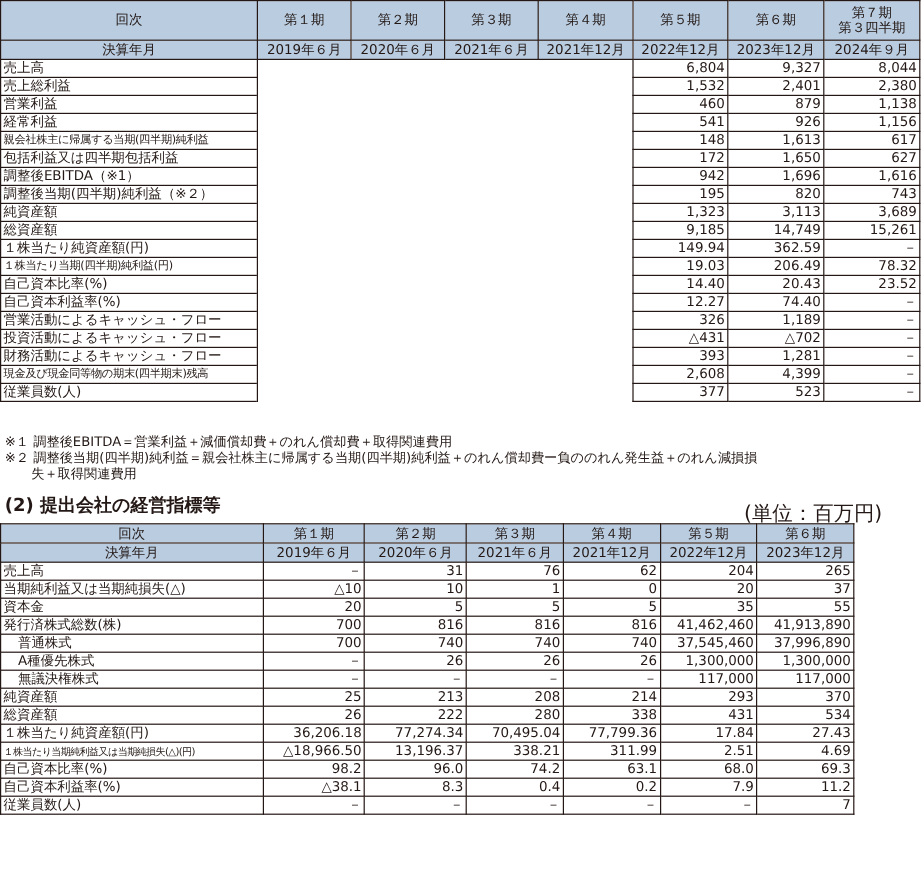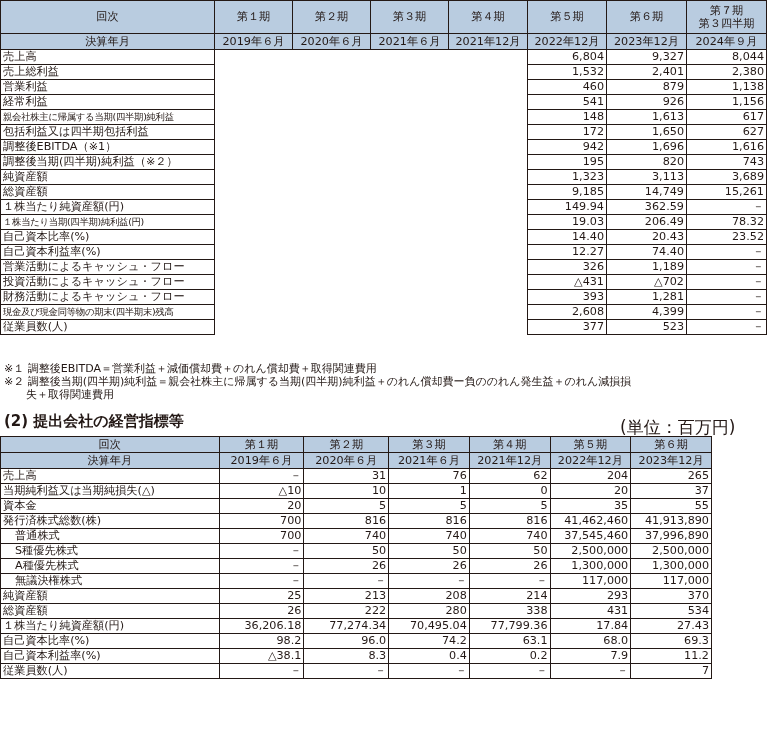--- a/index.html
+++ b/index.html
@@ -278,29 +278,20 @@
       <tr>
         <td class="lbl indent">普通株式</td>
         <td class="num">700</td>
         <td class="num">740</td>
         <td class="num">740</td>
         <td class="num">740</td>
         <td class="num">37,545,460</td>
         <td class="num">37,996,890</td>
       </tr>
       <tr>
-        <td class="lbl indent">S種優先株式</td>
-        <td class="num">－</td>
-        <td class="num">50</td>
-        <td class="num">50</td>
-        <td class="num">50</td>
-        <td class="num">2,500,000</td>
-        <td class="num">2,500,000</td>
-      </tr>
-      <tr>
         <td class="lbl indent">A種優先株式</td>
         <td class="num">－</td>
         <td class="num">26</td>
         <td class="num">26</td>
         <td class="num">26</td>
         <td class="num">1,300,000</td>
         <td class="num">1,300,000</td>
       </tr>
       <tr>
         <td class="lbl indent">無議決権株式</td>
@@ -332,20 +323,29 @@
       <tr>
         <td class="lbl">１株当たり純資産額(円)</td>
         <td class="num">36,206.18</td>
         <td class="num">77,274.34</td>
         <td class="num">70,495.04</td>
         <td class="num">77,799.36</td>
         <td class="num">17.84</td>
         <td class="num">27.43</td>
       </tr>
       <tr>
+        <td class="lbl tiny">１株当たり当期純利益又は当期純損失(△)(円)</td>
+        <td class="num">△18,966.50</td>
+        <td class="num">13,196.37</td>
+        <td class="num">338.21</td>
+        <td class="num">311.99</td>
+        <td class="num">2.51</td>
+        <td class="num">4.69</td>
+      </tr>
+      <tr>
         <td class="lbl">自己資本比率(%)</td>
         <td class="num">98.2</td>
         <td class="num">96.0</td>
         <td class="num">74.2</td>
         <td class="num">63.1</td>
         <td class="num">68.0</td>
         <td class="num">69.3</td>
       </tr>
       <tr>
         <td class="lbl">自己資本利益率(%)</td>

